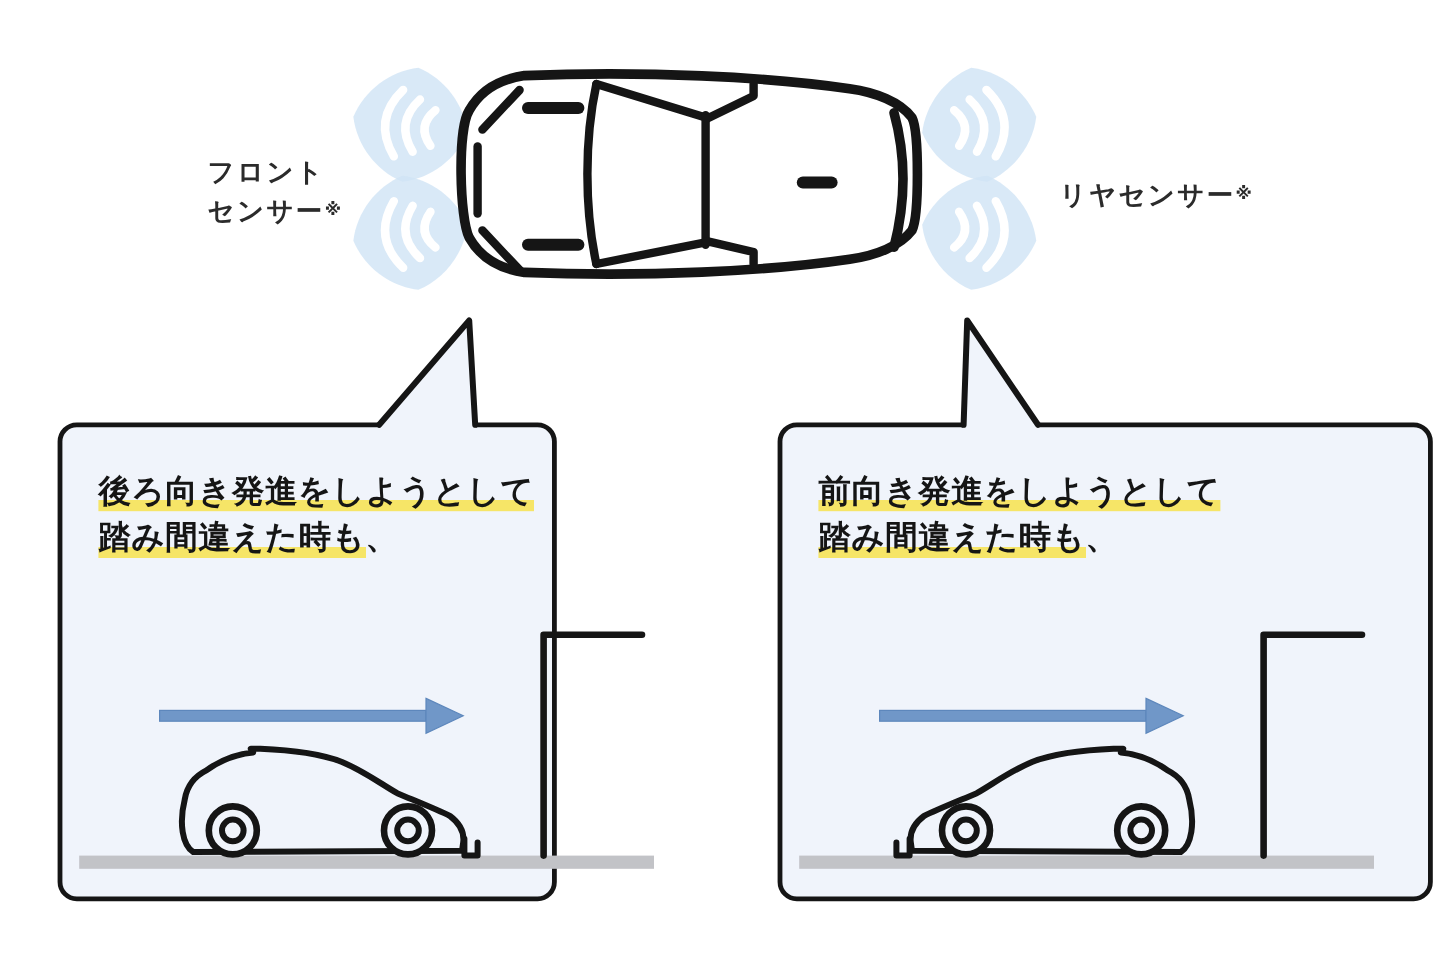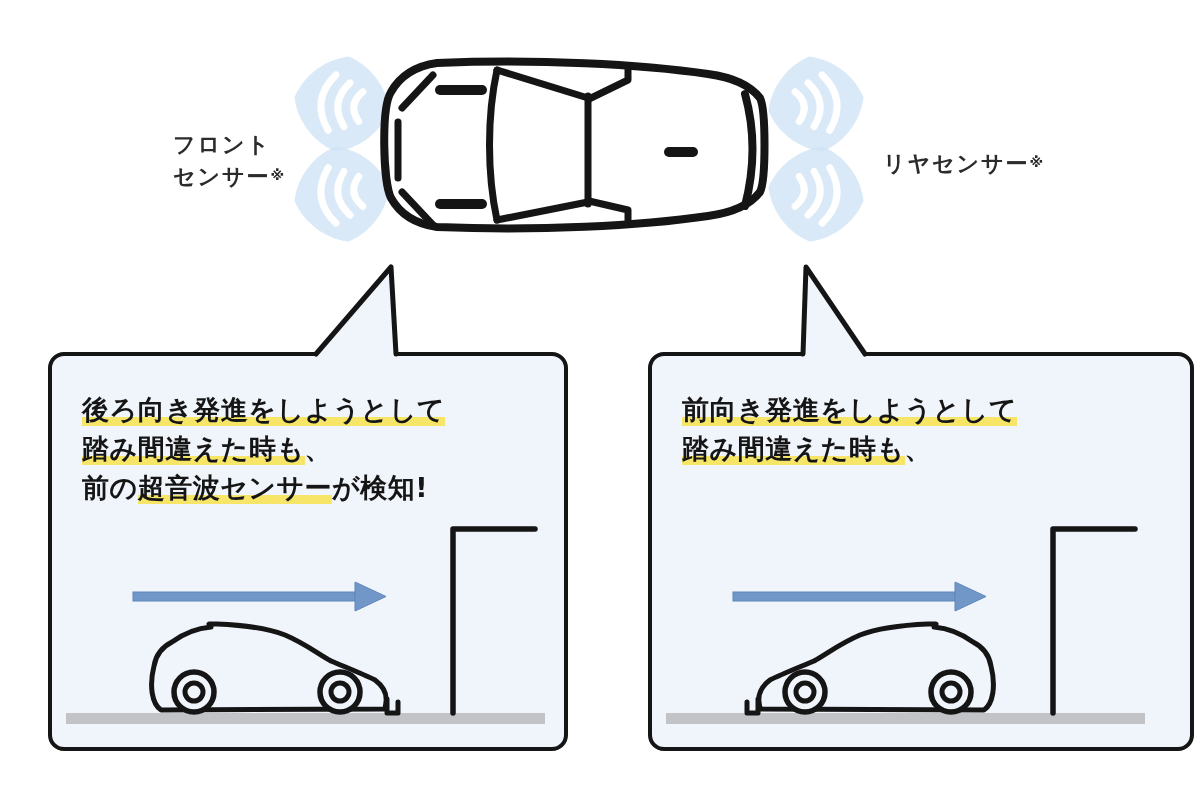--- a/index.html
+++ b/index.html
@@ -10,21 +10,21 @@
   }
   .abs{position:absolute;}
   
   .sensor-label{
     font-size:22px;font-weight:bold;color:var(--label_text,#2b2b2b);
     line-height:30px;letter-spacing:2px;white-space:nowrap;
   }
   .sensor-label .mark{font-size:14px;vertical-align:4px;letter-spacing:0;}
   
   .bubble{
-    position:absolute;top:352px;width:520px;height:399px;
+    position:absolute;top:352px;width:416px;height:399px;
     box-sizing:border-box;border:4px solid var(--ink,#151515);border-radius:16px;
     background:var(--bubble_bg,#f0f4fb);
   }
   .bubble-text{position:absolute;left:30px;top:34px;}
   .bubble-line{
     font-size:27px;line-height:39px;font-weight:bold;color:var(--ink,#151515);
     letter-spacing:.5px;white-space:nowrap;
   }
   .bubble-line .hl{
     background:linear-gradient(to top,var(--highlight_yellow,#f6e567) 9px,transparent 9px);
@@ -99,21 +99,20 @@
         <path class="ink-line" stroke-width="5" d="M242,77 L242,91 L253,91 L253,80"></path>
         <circle cx="49" cy="70" r="20" style="fill:var(--bubble_bg,#f0f4fb);stroke:var(--ink,#151515);stroke-width:5.5;"></circle>
         <circle cx="49" cy="70" r="9" class="ink-line" stroke-width="5"></circle>
         <circle cx="195" cy="70" r="20" style="fill:var(--bubble_bg,#f0f4fb);stroke:var(--ink,#151515);stroke-width:5.5;"></circle>
         <circle cx="195" cy="70" r="9" class="ink-line" stroke-width="5"></circle>
       </g>
     </svg>
     <div class="bubble-text">
         <div class="bubble-line"><span class="hl">後ろ向き発進をしようとして</span></div>
         <div class="bubble-line"><span class="hl">踏み間違えた時も</span><span>、</span></div>
-        <div class="bubble-line"><span>前の</span><span class="hl">超音波センサー</span><span>が検知!</span></div>
       </div>
   </div>
 
   <div class="bubble" style="left:648px;width:546px;">
     <svg class="scene" viewBox="0 0 511 390">
       <rect x="14" y="357" width="479" height="11" style="fill:var(--ground_gray,#c2c3c7);"></rect>
       <path class="ink-line" stroke-width="5.5" d="M483,173 L401,173 L401,357"></path>
       <g>
         <rect x="81" y="236" width="222" height="9" style="fill:var(--arrow_blue,#7097c8);stroke:var(--arrow_edge,#5d87bc);stroke-width:1;"></rect>
         <polygon points="303,226 334,240.5 303,255" style="fill:var(--arrow_blue,#7097c8);stroke:var(--arrow_edge,#5d87bc);stroke-width:1;"></polygon>

